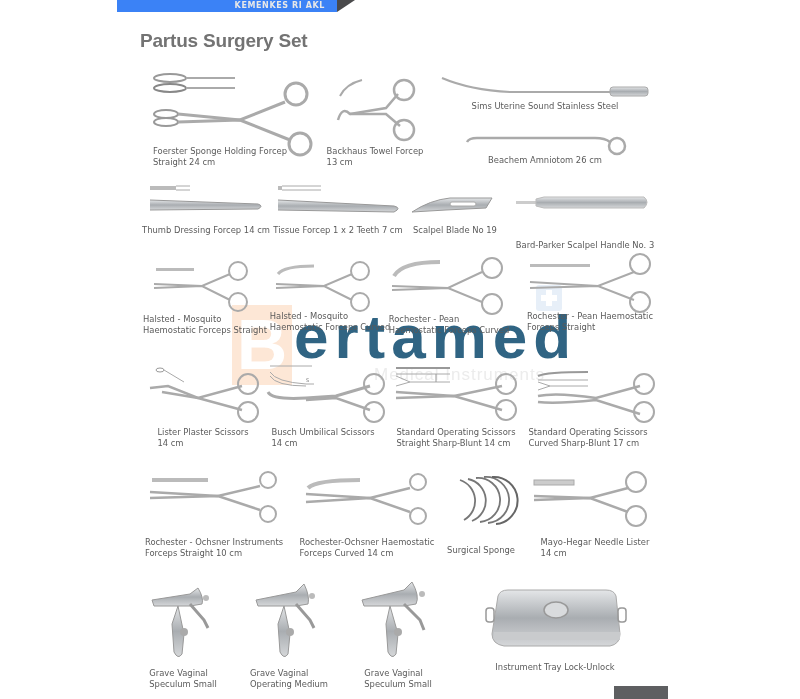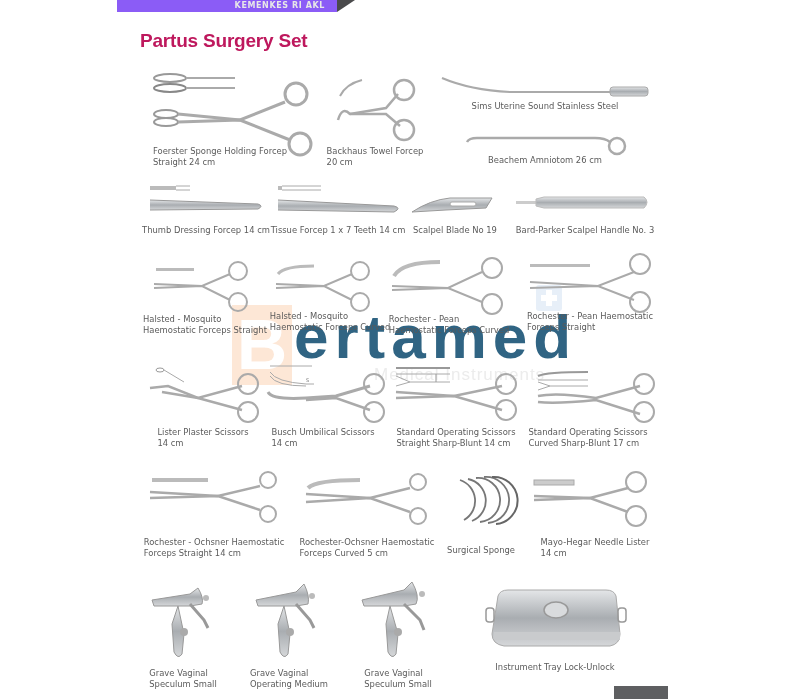--- a/index.html
+++ b/index.html
@@ -1,34 +1,34 @@
 <!DOCTYPE html>
 <html><head>
 <meta charset="utf-8">
 <style>
   * { box-sizing: border-box; margin: 0; padding: 0; }
   html, body { width: 800px; height: 699px; background: #ffffff; overflow: hidden; }
   body { position: relative; font-family: "DejaVu Sans", sans-serif; color: #555; }
 
   .header-bar {
     position: absolute; left: 117px; top: 0; width: 220px; height: 12px;
-    background: #8b5cf6;
+    background: #3b82f6;
   }
   .header-bar::after {
     content: ""; position: absolute; right: -18px; top: 0;
     border-top: 12px solid #4a4a4c; border-right: 18px solid transparent;
   }
   .header-label {
     position: absolute; right: 12px; top: 0; font-size: 8px; font-weight: bold;
     letter-spacing: 0.6px; color: #e8e8e8; line-height: 11px;
     font-family: "DejaVu Sans", sans-serif;
   }
   .page-title {
     position: absolute; left: 140px; top: 30px; font-size: 19px; font-weight: bold;
-    color: #be185d; font-family: "Liberation Sans", sans-serif; letter-spacing: -0.2px; text-align: center;
+    color: #737373; font-family: "Liberation Sans", sans-serif; letter-spacing: -0.2px; text-align: center;
   }
 
   .watermark {
     position: absolute; left: 232px; top: 305px; width: 420px; height: 140px;
     pointer-events: none;
   }
   .wm-b {
     position: absolute; left: 0; top: 0; width: 60px; height: 80px; background: #fde3cf;
     color: #fff; font-size: 70px; font-weight: bold; line-height: 80px; text-align: center;
     font-family: "Liberation Sans", sans-serif; opacity: 0.85;
@@ -113,21 +113,21 @@
 <div class="item">
   <svg style="left:336px;top:76px" width="85" height="65">
     <path d="M4 20 Q10 8 26 4" stroke="#aaa" stroke-width="2" fill="none"></path>
     <path d="M2 44 Q6 30 14 38 L50 32 L62 18" stroke="#aaa" stroke-width="2.5" fill="none"></path>
     <path d="M14 38 L50 38 L64 50" stroke="#aaa" stroke-width="2.5" fill="none"></path>
     <circle cx="68" cy="14" r="10" fill="none" stroke="#aaa" stroke-width="2.5"></circle>
     <circle cx="68" cy="54" r="10" fill="none" stroke="#aaa" stroke-width="2.5"></circle>
   </svg>
   <div class="caption" style="left:375px;top:146px">
     <div>Backhaus Towel Forcep</div>
-    <div>20 cm</div>
+    <div>13 cm</div>
   </div>
 </div>
 
 <div class="item">
   <svg style="left:440px;top:76px" width="212" height="22">
     <path d="M2 2 Q30 14 70 16 L170 16" stroke="#aaa" stroke-width="2" fill="none"></path>
     <rect x="170" y="11" width="38" height="9" rx="3" fill="url(#steel)" stroke="#aaa"></rect>
   </svg>
   <div class="caption" style="left:545px;top:101px">
     <div>Sims Uterine Sound Stainless Steel</div>
@@ -157,40 +157,40 @@
 </div>
 
 <div class="item">
   <svg style="left:276px;top:184px" width="128" height="32">
     <rect x="2" y="2" width="4" height="4" fill="#bbb"></rect>
     <line x1="6" y1="2" x2="45" y2="2" stroke="#aaa"></line>
     <line x1="6" y1="6" x2="45" y2="6" stroke="#aaa"></line>
     <path d="M2 16 L118 22 Q126 24 118 28 L2 26" fill="url(#steel)" stroke="#999"></path>
   </svg>
   <div class="caption" style="left:338px;top:225px">
-    <div>Tissue Forcep 1 x 7 Teeth 14 cm</div>
+    <div>Tissue Forcep 1 x 2 Teeth 7 cm</div>
   </div>
 </div>
 
 <div class="item">
   <svg style="left:410px;top:194px" width="85" height="22">
     <path d="M2 18 Q20 6 40 4 L82 4 L76 14 L36 16 Z" fill="url(#steel)" stroke="#999"></path>
     <rect x="40" y="8" width="26" height="4" rx="2" fill="#fff" stroke="#aaa"></rect>
   </svg>
   <div class="caption" style="left:455px;top:225px">
     <div>Scalpel Blade No 19</div>
   </div>
 </div>
 
 <div class="item">
   <svg style="left:514px;top:194px" width="138" height="18">
     <rect x="2" y="7" width="20" height="3" fill="#ccc"></rect>
     <path d="M22 5 L30 3 L130 3 Q136 8 130 14 L30 14 L22 12 Z" fill="url(#steel)" stroke="#bbb"></path>
   </svg>
-  <div class="caption" style="left:585px;top:225px">
+  <div class="caption" style="left:585px;top:240px">
     <div>Bard-Parker Scalpel Handle No. 3</div>
   </div>
 </div>
 
 <div class="item">
   <svg style="left:152px;top:262px" width="100" height="50">
     <rect x="4" y="6" width="38" height="3" fill="#bbb"></rect>
     <path d="M2 22 L50 24 L78 12" stroke="#aaa" stroke-width="2" fill="none"></path>
     <path d="M2 26 L50 24 L78 38" stroke="#aaa" stroke-width="2" fill="none"></path>
     <circle cx="86" cy="9" r="9" fill="none" stroke="#aaa" stroke-width="2"></circle>
@@ -309,36 +309,36 @@
 
 <div class="item">
   <svg style="left:148px;top:472px" width="132" height="50">
     <rect x="4" y="6" width="56" height="4" fill="#bbb"></rect>
     <path d="M2 20 L70 24 L112 14" stroke="#aaa" stroke-width="2.5" fill="none"></path>
     <path d="M2 26 L70 24 L112 38" stroke="#aaa" stroke-width="2.5" fill="none"></path>
     <circle cx="120" cy="8" r="8" fill="none" stroke="#aaa" stroke-width="2"></circle>
     <circle cx="120" cy="42" r="8" fill="none" stroke="#aaa" stroke-width="2"></circle>
   </svg>
   <div class="caption" style="left:214px;top:537px">
-    <div>Rochester - Ochsner Haemostatic</div>
-    <div>Forceps Straight 14 cm</div>
+    <div>Rochester - Ochsner Instruments</div>
+    <div>Forceps Straight 10 cm</div>
   </div>
 </div>
 
 <div class="item">
   <svg style="left:304px;top:474px" width="126" height="52">
     <path d="M4 14 Q12 6 56 6" stroke="#bbb" stroke-width="4" fill="none"></path>
     <path d="M2 20 L66 24 L106 14" stroke="#aaa" stroke-width="2.5" fill="none"></path>
     <path d="M2 28 L66 24 L106 38" stroke="#aaa" stroke-width="2.5" fill="none"></path>
     <circle cx="114" cy="8" r="8" fill="none" stroke="#aaa" stroke-width="2"></circle>
     <circle cx="114" cy="42" r="8" fill="none" stroke="#aaa" stroke-width="2"></circle>
   </svg>
   <div class="caption" style="left:367px;top:537px">
     <div>Rochester-Ochsner Haemostatic</div>
-    <div>Forceps Curved 5 cm</div>
+    <div>Forceps Curved 14 cm</div>
   </div>
 </div>
 
 <div class="item">
   <svg style="left:454px;top:476px" width="56" height="50">
     <path d="M6 4 A22 22 0 0 1 10 44" stroke="#777" stroke-width="1.8" fill="none"></path>
     <path d="M14 3 A22 22 0 0 1 18 45" stroke="#777" stroke-width="1.8" fill="none"></path>
     <path d="M22 2 A22 22 0 0 1 26 46" stroke="#777" stroke-width="1.8" fill="none"></path>
     <path d="M30 1 A22 22 0 0 1 34 47" stroke="#777" stroke-width="1.8" fill="none"></path>
     <path d="M38 1 A22 22 0 0 1 42 48" stroke="#666" stroke-width="2" fill="none"></path>

